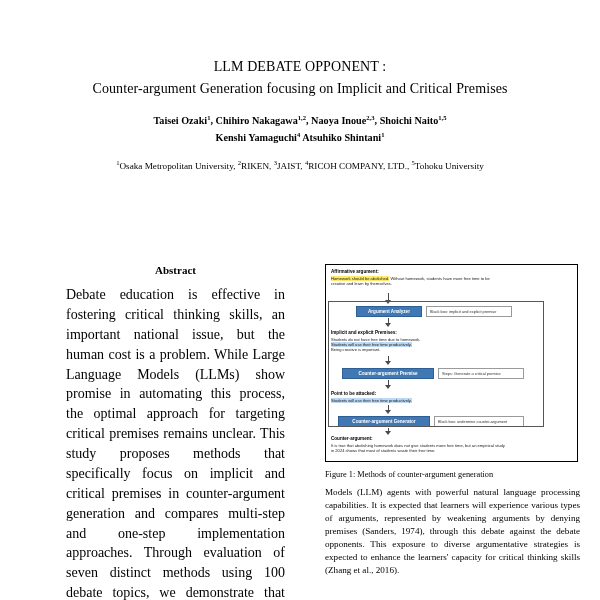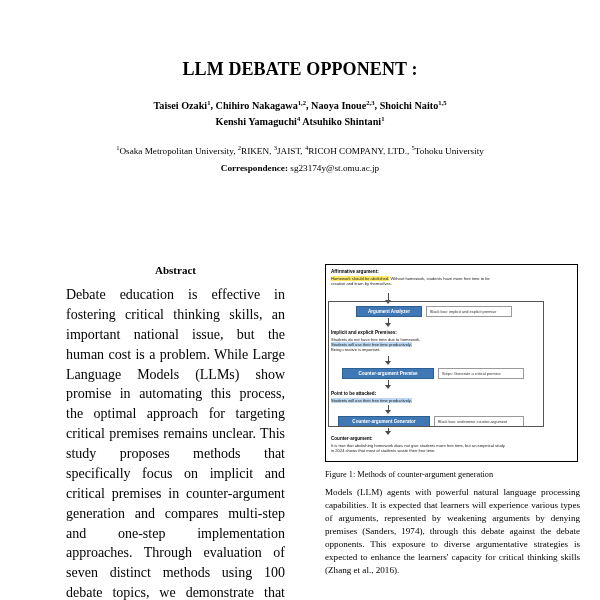--- a/index.html
+++ b/index.html
@@ -19,22 +19,22 @@
     width: 600px;
     height: 600px;
     padding: 0;
     box-sizing: border-box;
   }
   .title-block {
     margin: 56px 52px 0 52px;
     text-align: center;
   }
   .title-line {
-    font-size: 18px;
-    font-weight: bold;
+    font-size: 14px;
+    font-weight: normal;
     line-height: 1.55;
     letter-spacing: 0.1px;
   }
   .authors {
     margin: 14px 46px 0 46px;
     text-align: center;
     font-size: 10.2px;
     font-weight: bold;
     line-height: 1.6;
   }
@@ -164,35 +164,32 @@
     hyphens: auto;
   }
 </style>
 </head>
 <body>
 
 <div class="page">
 
   <div class="title-block">
     <div class="title-line">LLM DEBATE OPPONENT :</div>
+    <div class="title-line">Counter-argument Generation focusing on Implicit and Critical Premises</div>
   </div>
 
   <div class="authors">
     <div>Taisei Ozaki<sup>1</sup>, Chihiro Nakagawa<sup>1,2</sup>, Naoya Inoue<sup>2,3</sup>, Shoichi Naito<sup>1,5</sup></div>
     <div>Kenshi Yamaguchi<sup>4</sup> Atsuhiko Shintani<sup>1</sup></div>
   </div>
 
   <div class="affil">
     <sup>1</sup>Osaka Metropolitan University, <sup>2</sup>RIKEN, <sup>3</sup>JAIST, <sup>4</sup>RICOH COMPANY, LTD., <sup>5</sup>Tohoku University
   </div>
 
-  <div class="corr">
-    <span>Correspondence:</span>
-    <span class="addr">sg23174y@st.omu.ac.jp</span>
-  </div>
 
   <div class="columns">
 
     <div class="col">
       <div class="abstract-head">Abstract</div>
       <div class="abstract-body">Debate education is effective in fostering critical thinking skills, an important national issue, but the human cost is a problem. While Large Language Models (LLMs) show promise in automating this process, the optimal approach for targeting critical premises remains unclear. This study proposes methods that specifically focus on implicit and critical premises in counter-argument generation and compares multi-step and one-step implementation approaches. Through evaluation of seven distinct methods using 100 debate topics, we demonstrate that focusing on critical and implicit premises improves counter-argument quality, with one-step methods consistently outperforming multi-step approaches. This superiority stems from better capture of motion spirit, reduced hallucinations, and avoidance of challenging intermediate tasks. Among the methods targeting premises, the Generated and Targeted Premise Attack approach achieved the highest performance in both human expert and automated evaluations. Our findings suggest that counter-argument generation benefits more from integrated approaches that allow LLMs to fully utilize their learned understanding of argumentative patterns. These results provide important insights for developing more effective debate agents and advancing automated argumentation systems.</div>
     </div>
 
     <div class="col">
       <div class="fig-wrap">

